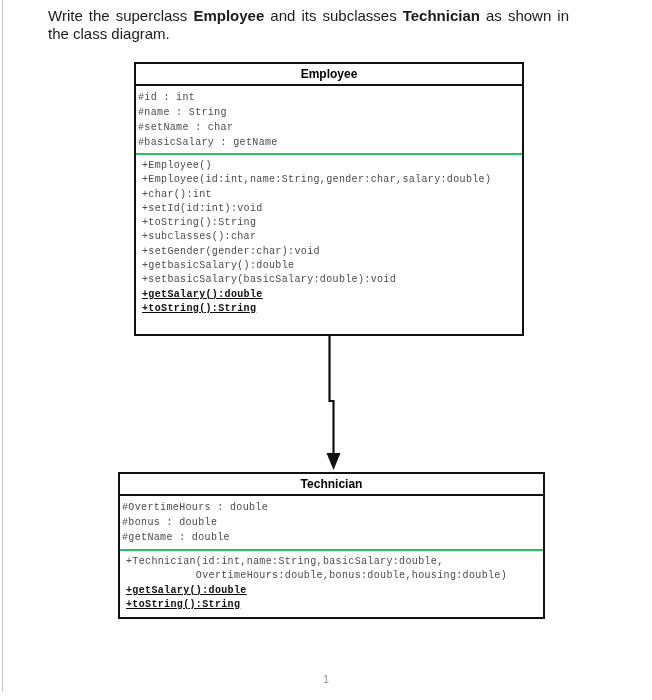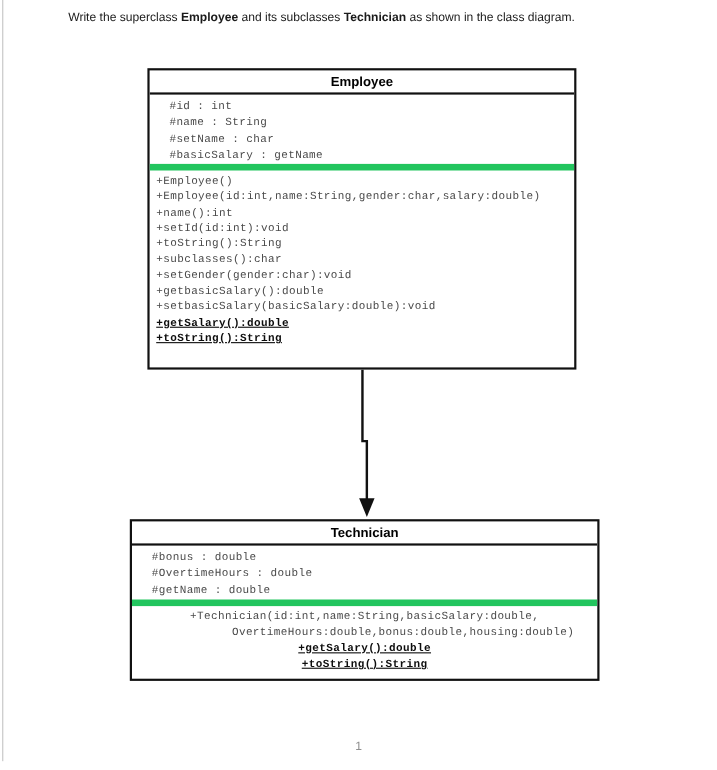--- a/index.html
+++ b/index.html
@@ -15,24 +15,24 @@
   .page-edge-line {
     position: absolute;
     left: 2px;
     top: 0;
     width: 1px;
     height: 692px;
     background: #c4c4c4;
   }
   .prompt-text {
     position: absolute;
-    left: 62px;
+    left: 48px;
     top: 7px;
     width: 521px;
-    font-size: 11px;
+    font-size: 15px;
     line-height: 18px;
     color: #1b1b1b;
     text-align: justify;
   }
   .prompt-text span.bold { font-weight: bold; }
 
   .uml-class {
     position: absolute;
     border: 2px solid #111111;
     background: #ffffff;
@@ -41,22 +41,22 @@
   .uml-class .class-header {
     border-bottom: 2px solid #111111;
     text-align: center;
     font-weight: bold;
     font-size: 12px;
     color: #000000;
     line-height: 20px;
     height: 22px;
   }
   .uml-class .class-attributes {
-    border-bottom: 6px solid #22c55e;
-    padding: 4px 6px 3px 18px;
+    border-bottom: 2px solid #22c55e;
+    padding: 4px 6px 3px 2px;
   }
   .uml-class .class-methods {
     padding: 4px 6px 3px 6px;
   }
   .code-line {
     font-family: "Liberation Mono", monospace;
     font-size: 10px;
     letter-spacing: 0.35px;
     color: #4a4a4a;
     white-space: pre;
@@ -77,21 +77,21 @@
   #employee-class .class-methods .code-line { line-height: 14.3px; }
 
   #technician-class {
     left: 118px;
     top: 472px;
     width: 427px;
     height: 147px;
   }
   #technician-class .class-attributes { height: 55px; }
   #technician-class .class-attributes .code-line { line-height: 15px; }
-  #technician-class .class-methods .code-line { line-height: 14.3px; text-align: center; }
+  #technician-class .class-methods .code-line { line-height: 14.3px; }
 
   .inheritance-arrow {
     position: absolute;
     left: 318px;
     top: 336px;
     width: 28px;
     height: 136px;
   }
   .page-number {
     position: absolute;
@@ -116,42 +116,42 @@
     <div class="class-header">Employee</div>
     <div class="class-attributes">
         <div class="code-line">#id : int</div>
         <div class="code-line">#name : String</div>
         <div class="code-line">#setName : char</div>
         <div class="code-line">#basicSalary : getName</div>
       </div>
     <div class="class-methods">
         <div class="code-line">+Employee()</div>
         <div class="code-line">+Employee(id:int,name:String,gender:char,salary:double)</div>
-        <div class="code-line">+name():int</div>
+        <div class="code-line">+char():int</div>
         <div class="code-line">+setId(id:int):void</div>
         <div class="code-line">+toString():String</div>
         <div class="code-line">+subclasses():char</div>
         <div class="code-line">+setGender(gender:char):void</div>
         <div class="code-line">+getbasicSalary():double</div>
         <div class="code-line">+setbasicSalary(basicSalary:double):void</div>
         <div class="bold code-line">+getSalary():double</div>
         <div class="bold code-line">+toString():String</div>
       </div>
   </div>
 
   <svg class="inheritance-arrow" viewBox="0 0 28 136" xmlns="http://www.w3.org/2000/svg">
     <path d="M 11.5 0 L 11.5 65 L 15.5 65 L 15.5 119" stroke="#111111" stroke-width="2.2" fill="none"></path>
     <polygon points="15.5,134 8.5,117 22.5,117" fill="#111111"></polygon>
   </svg>
 
   <div class="uml-class" id="technician-class">
     <div class="class-header">Technician</div>
     <div class="class-attributes">
+        <div class="code-line">#OvertimeHours : double</div>
         <div class="code-line">#bonus : double</div>
-        <div class="code-line">#OvertimeHours : double</div>
         <div class="code-line">#getName : double</div>
       </div>
     <div class="class-methods">
         <div class="code-line">+Technician(id:int,name:String,basicSalary:double,</div>
         <div class="code-line">           OvertimeHours:double,bonus:double,housing:double)</div>
         <div class="bold code-line">+getSalary():double</div>
         <div class="bold code-line">+toString():String</div>
       </div>
   </div>
 

